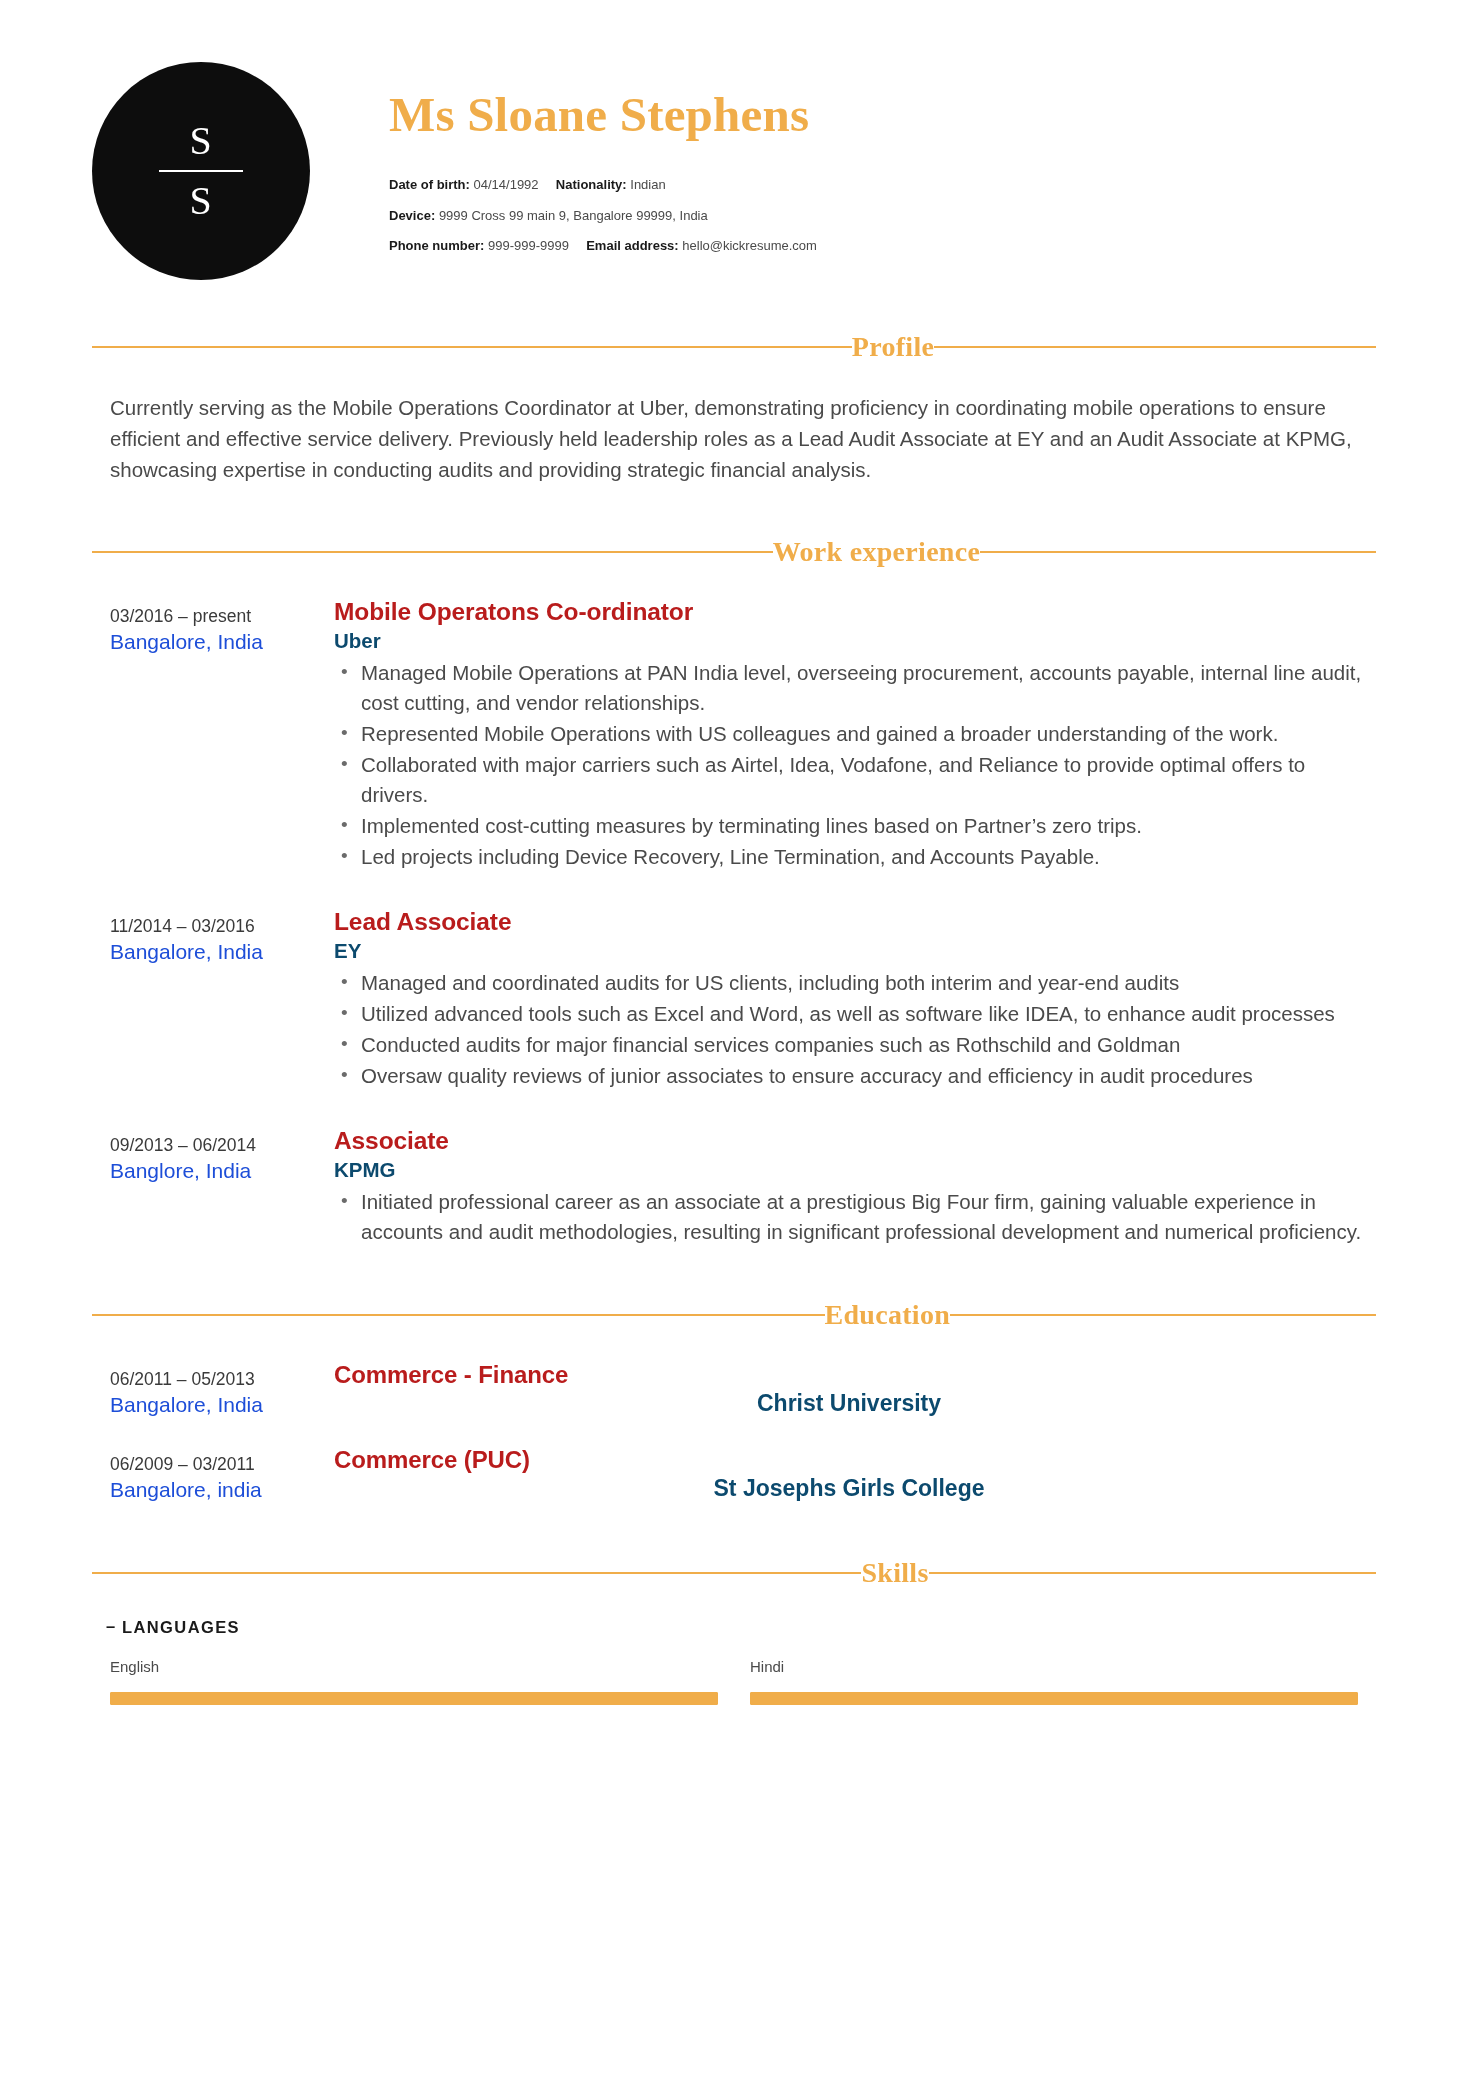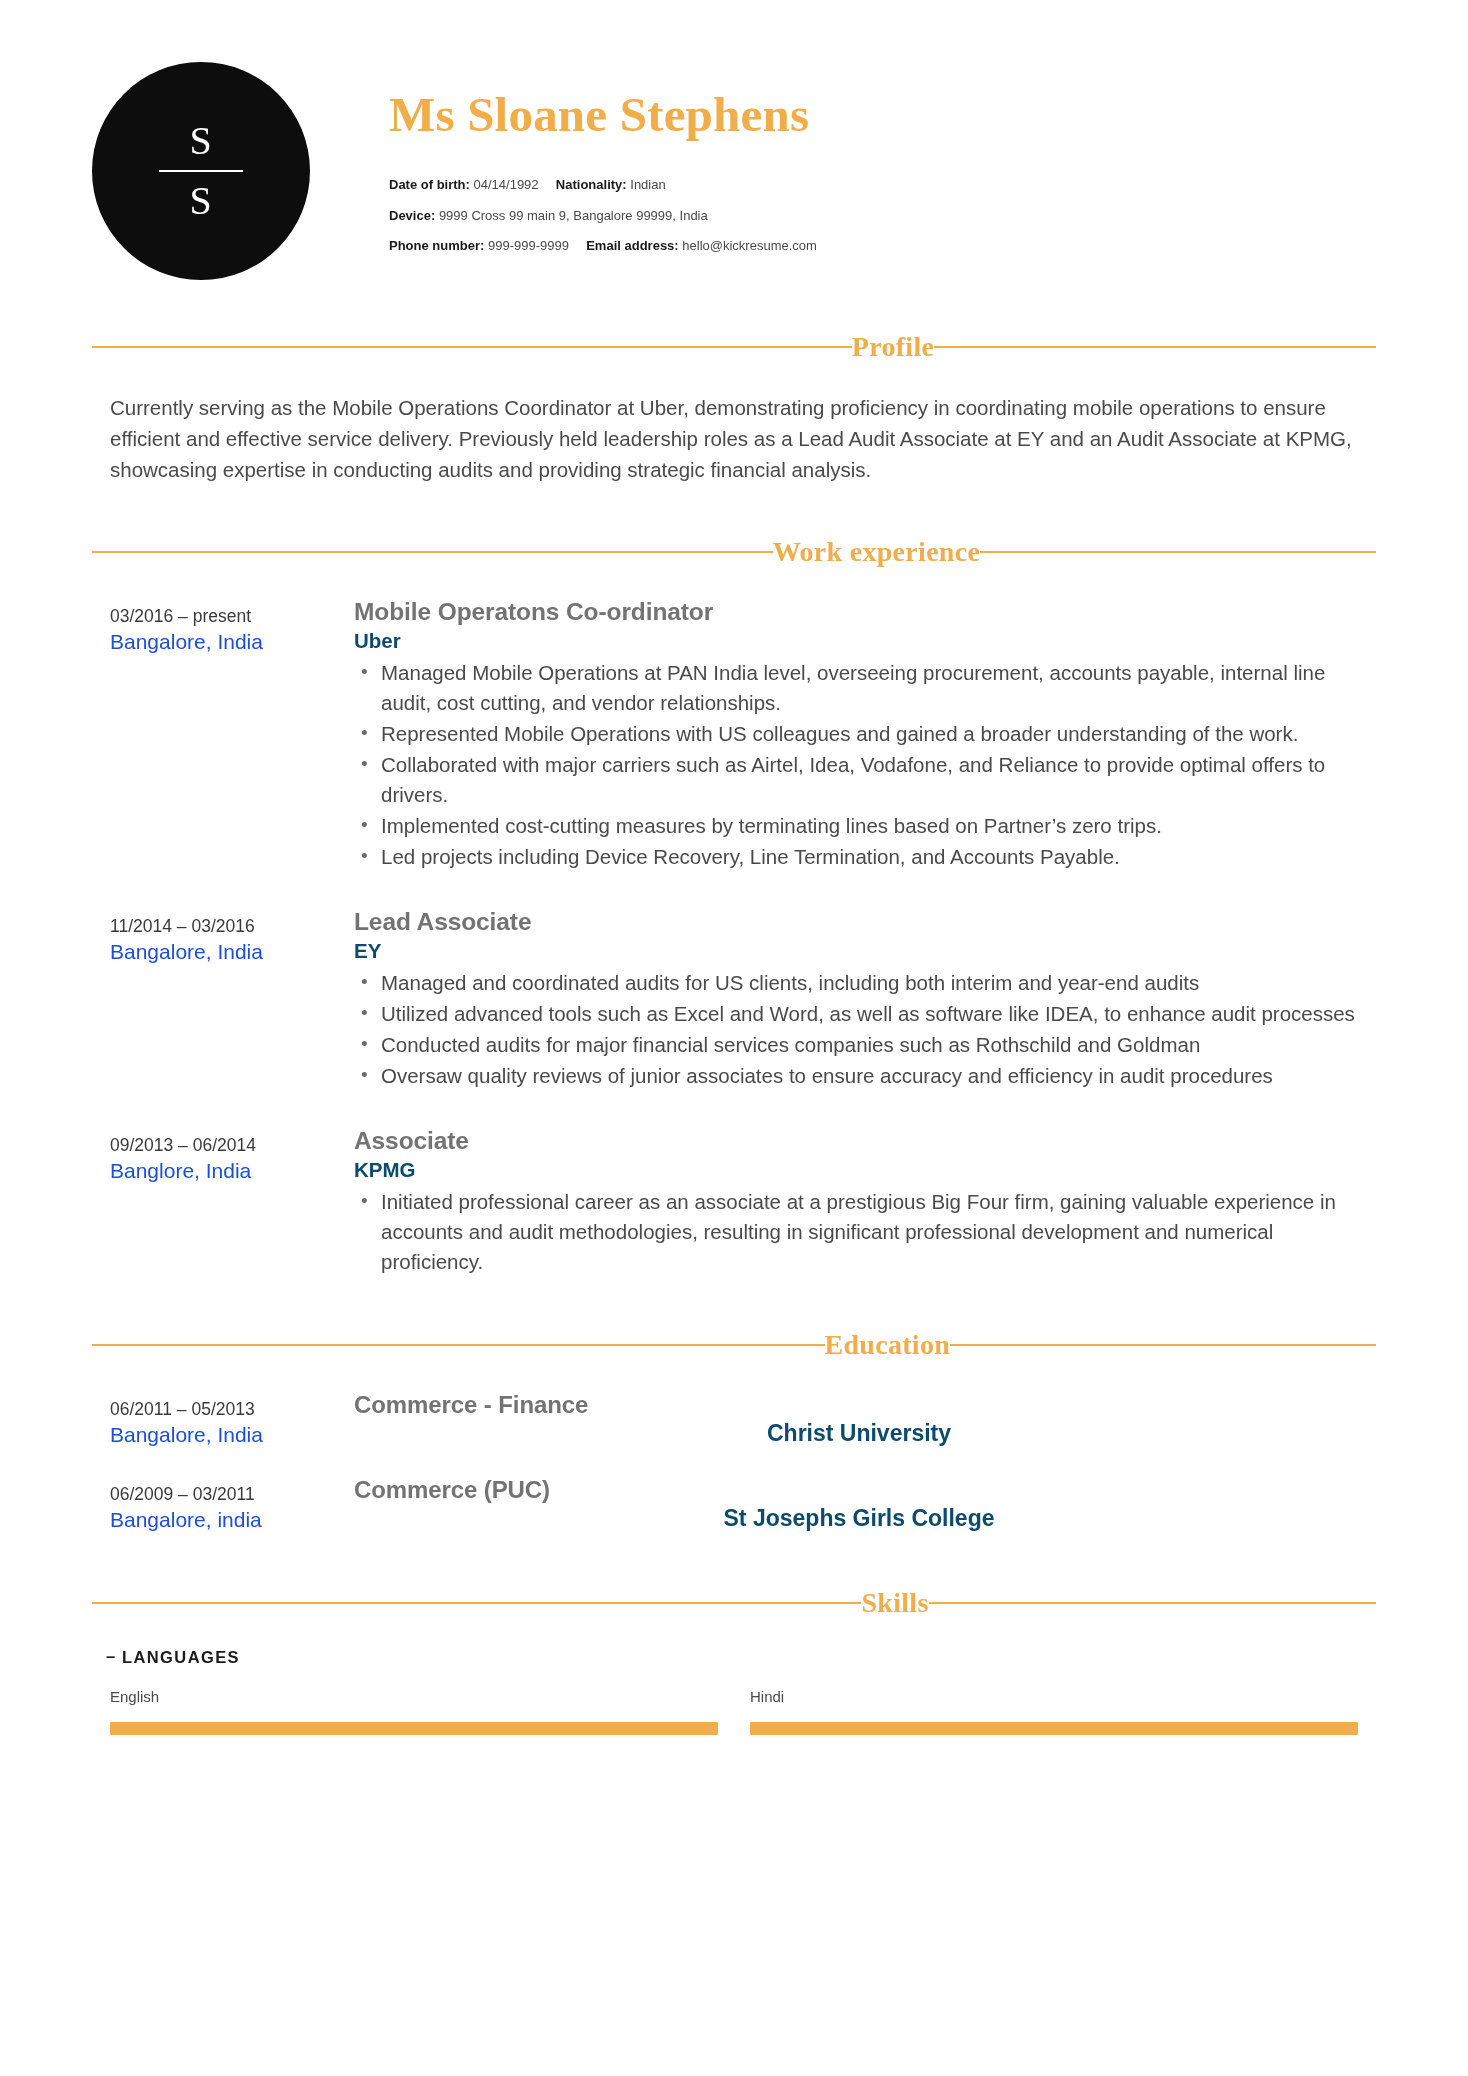--- a/index.html
+++ b/index.html
@@ -114,21 +114,20 @@
     padding: 0 22px 0 18px;
     font-size: 20.5px;
     line-height: 31px;
     color: #4a4a4a;
   }
 
   
   .entry {
     display: flex;
     margin-bottom: 34px;
-    gap: 20px;
   }
   .entry:last-child { margin-bottom: 0; }
 
   .entry-meta {
     width: 242px;
     min-width: 242px;
     padding-left: 18px;
     padding-top: 6px;
   }
   .entry-date {
@@ -142,21 +141,21 @@
     line-height: 26px;
     color: #1d4ed8;
   }
 
   .entry-body { flex: 1; padding-right: 12px; }
 
   .entry-title {
     font-size: 24.5px;
     line-height: 30px;
     font-weight: 700;
-    color: #737373;
+    color: #b91c1c;
     letter-spacing: -0.1px;
   }
   .entry-org {
     font-size: 20.5px;
     line-height: 27px;
     font-weight: 700;
     color: #0c4a6e;
     margin-bottom: 4px;
   }
 

